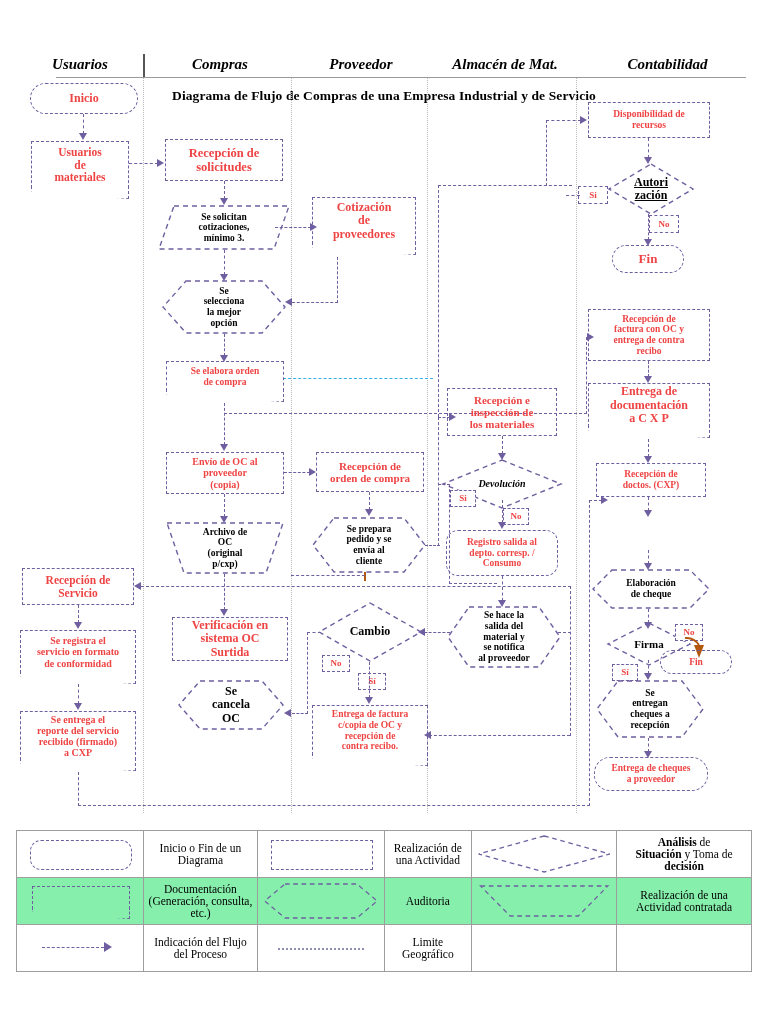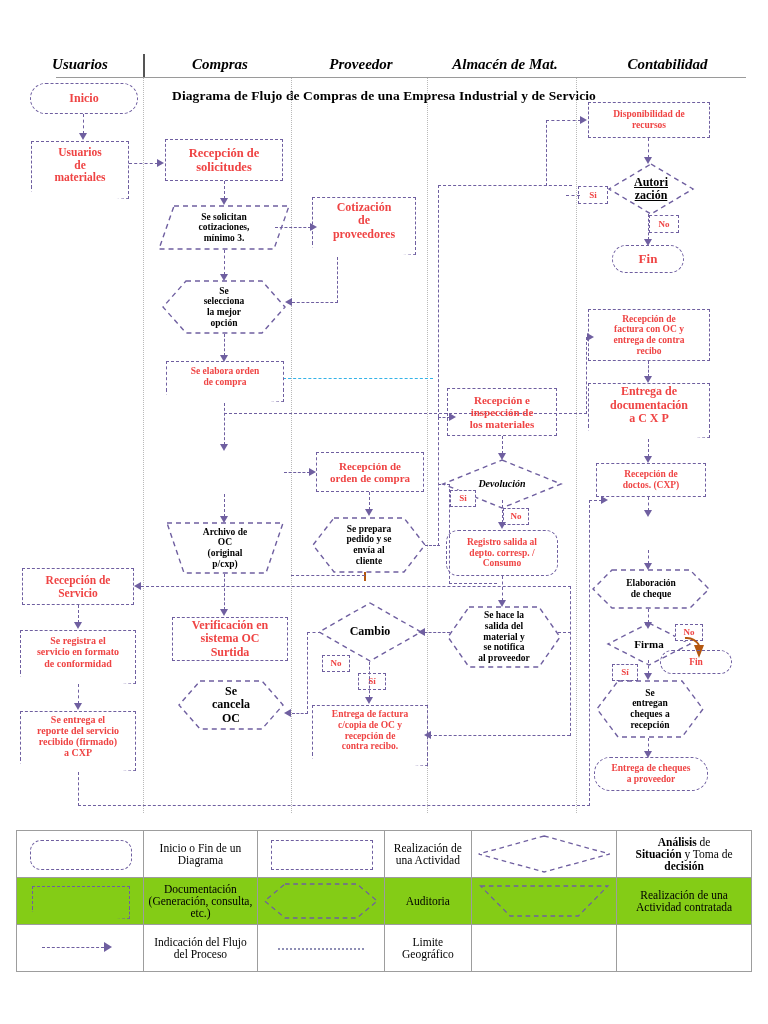--- a/index.html
+++ b/index.html
@@ -47,21 +47,21 @@
   .arr-r{border-top:4.5px solid transparent;border-bottom:4.5px solid transparent;border-left:7px solid #6f5fa0;}
   .arr-l{border-top:4.5px solid transparent;border-bottom:4.5px solid transparent;border-right:7px solid #6f5fa0;}
   .cyan{position:absolute;height:0;border-top:1.6px dashed #35b3e8;}
   .orange-line{position:absolute;}
 
   
   .legend{position:absolute;left:16px;top:830px;width:736px;
           border-collapse:collapse;font-family:"Liberation Serif",serif;}
   .legend td{border:1px solid #9d9d9d;font-size:11.5px;text-align:center;
              vertical-align:middle;padding:2px 3px;}
-  .legend tr.alt td{background:#84cc16;}
+  .legend tr.alt td{background:#86efac;}
   .swatch{position:relative;height:42px;}
   .sw-rect{position:absolute;left:8%;top:7px;width:84%;height:28px;border:1.3px dashed #6f5fa0;}
   .sw-term{position:absolute;left:8%;top:7px;width:84%;height:28px;border:1.3px dashed #6f5fa0;border-radius:11px;}
   .sw-doc{position:absolute;left:10%;top:6px;width:80%;height:22px;border:1.3px dashed #6f5fa0;border-bottom:none;}
   .sw-doc::after{content:"";position:absolute;left:-1.3px;right:-1.3px;bottom:-10px;height:11px;
      border-bottom:1.3px dashed #6f5fa0;border-left:1.3px dashed #6f5fa0;border-right:1.3px dashed #6f5fa0;
      -webkit-clip-path:polygon(0 0,0 40%,100% 100%,100% 0);clip-path:polygon(0 0,0 40%,100% 100%,100% 0);}
   .sw-flow{position:absolute;left:18%;top:20px;width:52%;border-top:1.6px dashed #6f5fa0;}
   .sw-flow-a{position:absolute;left:70%;top:15px;width:0;height:0;
      border-top:5px solid transparent;border-bottom:5px solid transparent;border-left:8px solid #6f5fa0;}
@@ -158,20 +158,23 @@
 
   <div class="node n-doc" style="left:166px;top:361px;width:118px;height:30px;font-size:9.5px;white-space:pre-line;">Se elabora orden
 de compra</div>
   <div class="ln lnv" style="left:224px;top:403px;height:42px;"></div>
   <div class="arr arr-d" style="left:220px;top:444px;"></div>
 
   <div class="ln lnh" style="left:224px;top:413px;width:363px;"></div>
   <div class="ln lnv" style="left:586px;top:337px;height:77px;"></div>
   <div class="arr arr-r" style="left:587px;top:333px;"></div>
 
+  <div class="node n-rect" style="left:166px;top:452px;width:118px;height:42px;font-size:10px;white-space:pre-line;">Envío de OC  al
+proveedor
+(copia)</div>
   <div class="ln lnh" style="left:284px;top:472px;width:26px;"></div>
   <div class="arr arr-r" style="left:309px;top:468px;"></div>
   <div class="ln lnv" style="left:224px;top:494px;height:23px;"></div>
   <div class="arr arr-d" style="left:220px;top:516px;"></div>
 
   <div class="shape-wrap" style="left:166px;top:522px;width:118px;height:52px;">
     <svg width="118" height="52" viewBox="0 0 118 52">
         <polygon points="1,1 117,1 100,51 18,51" fill="none" stroke="#6f5fa0" stroke-width="1.4" stroke-dasharray="5,4"></polygon>
       </svg>
     <div class="shape-txt" style="font-size:9.5px;white-space:pre-line;">Archivo de

